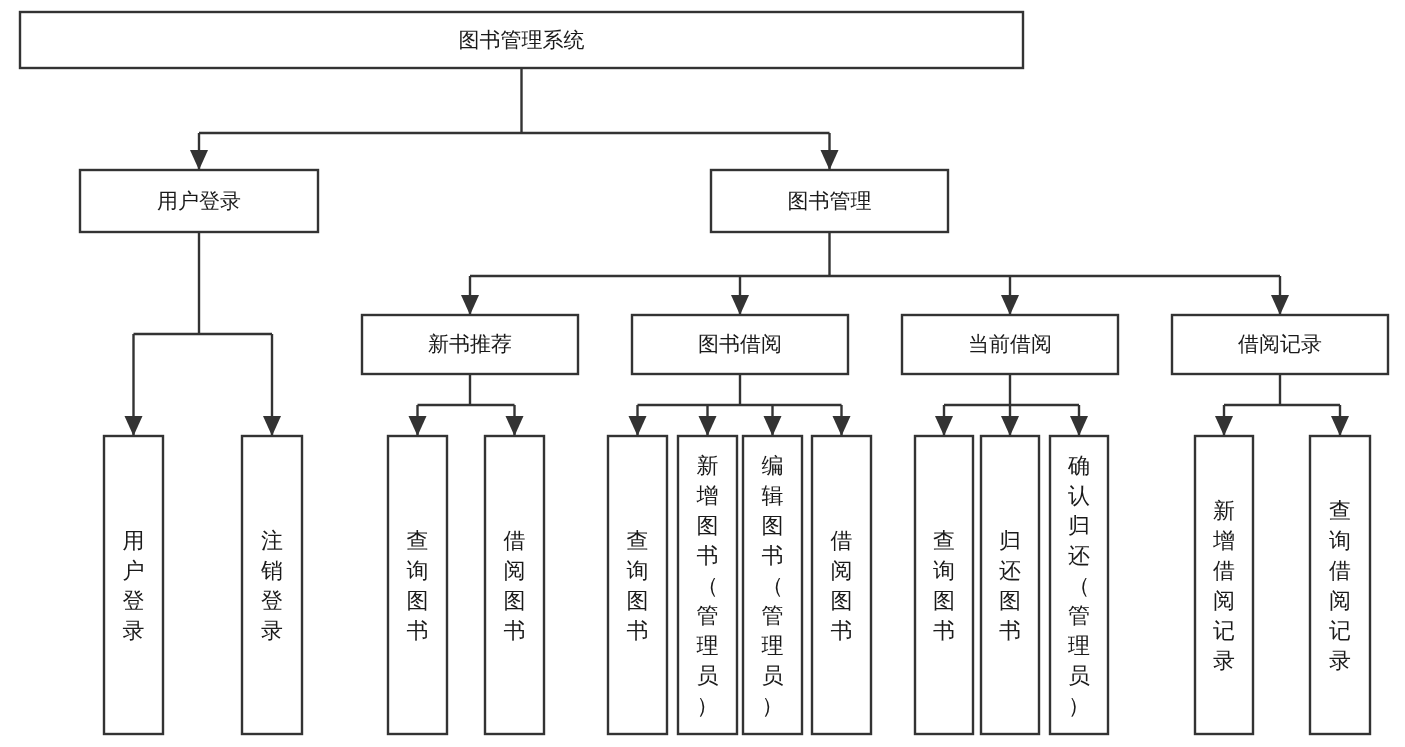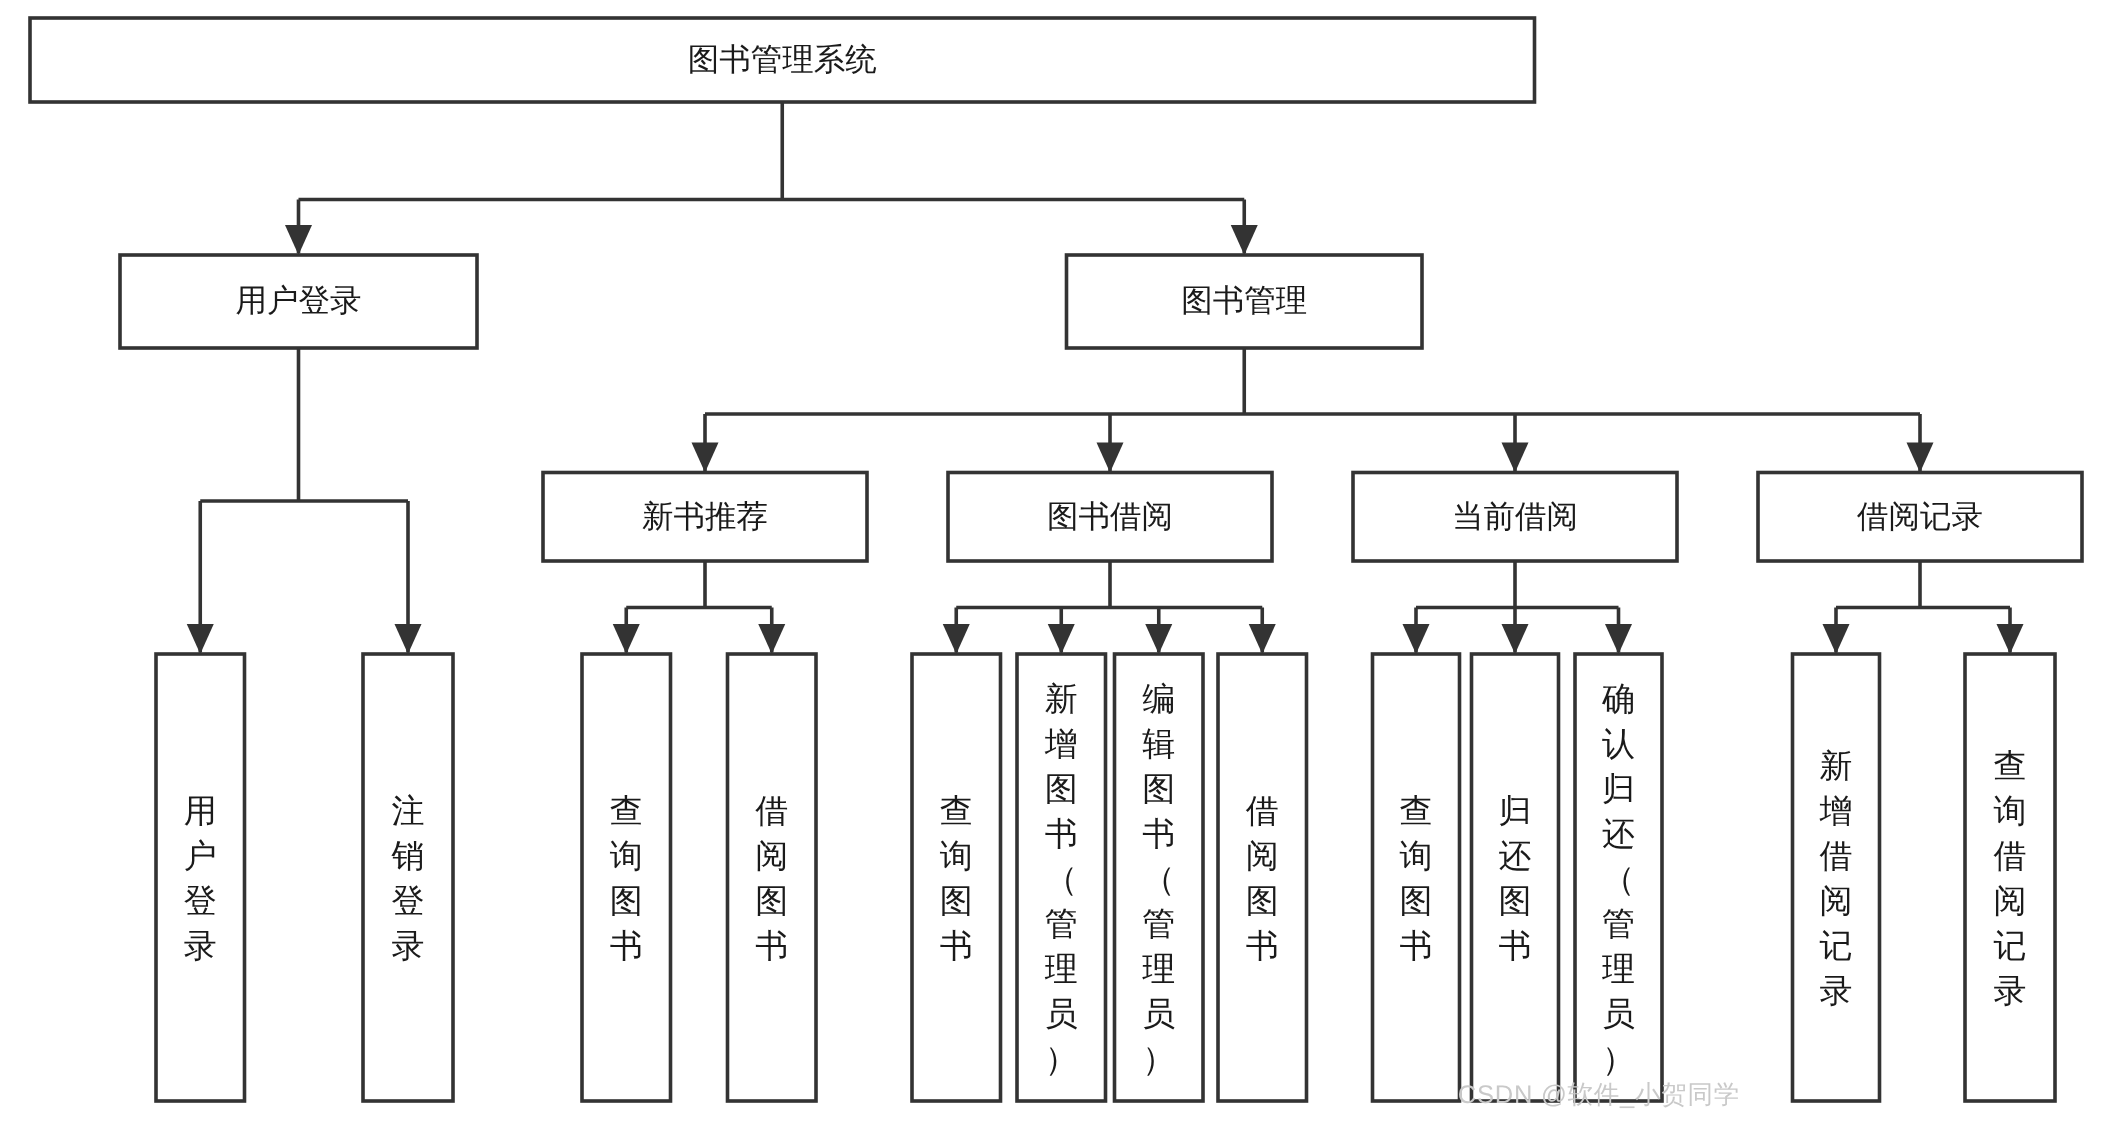--- a/index.html
+++ b/index.html
@@ -196,14 +196,13 @@
         <g>
           <rect x="1195" y="436" width="58" height="298" rx="0" class="node-box"></rect>
           <text x="1224" y="518" class="leaf-label"><tspan x="1224" dy="0">新</tspan><tspan x="1224" dy="30">增</tspan><tspan x="1224" dy="30">借</tspan><tspan x="1224" dy="30">阅</tspan><tspan x="1224" dy="30">记</tspan><tspan x="1224" dy="30">录</tspan></text>
         </g>
         <g>
           <rect x="1310" y="436" width="60" height="298" rx="0" class="node-box"></rect>
           <text x="1340" y="518" class="leaf-label"><tspan x="1340" dy="0">查</tspan><tspan x="1340" dy="30">询</tspan><tspan x="1340" dy="30">借</tspan><tspan x="1340" dy="30">阅</tspan><tspan x="1340" dy="30">记</tspan><tspan x="1340" dy="30">录</tspan></text>
         </g>
       </g>
   </svg>
-  <div class="watermark">CSDN @软件_小贺同学</div>
 </div>
 
 </body></html>

